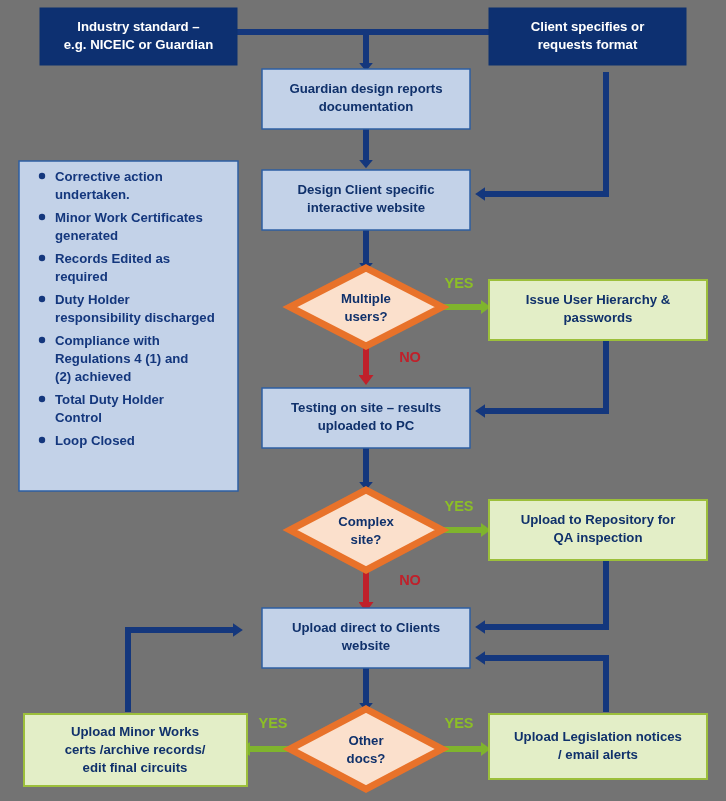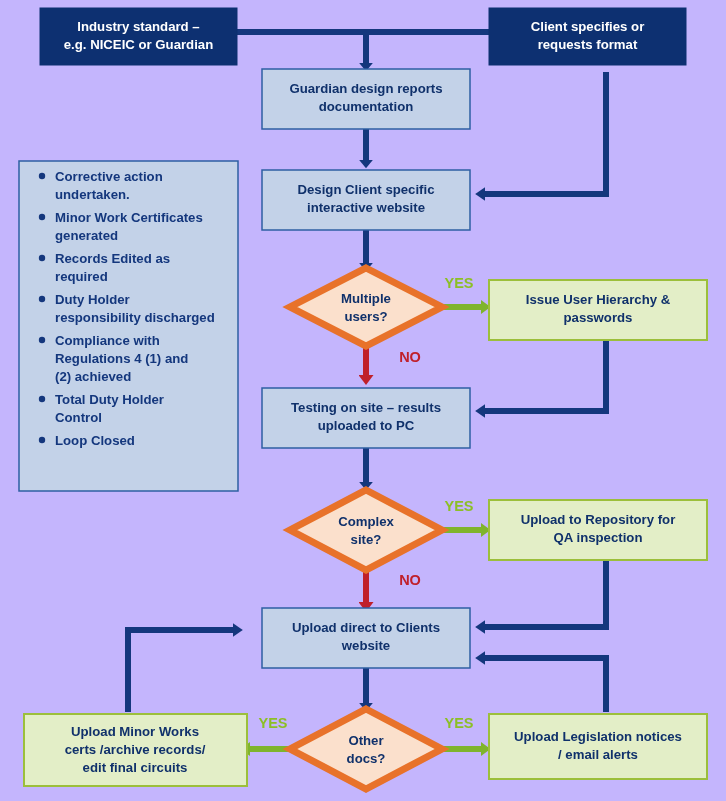--- a/index.html
+++ b/index.html
@@ -10,21 +10,21 @@
   body {
     width: 726px;
     height: 801px;
     font-family: "Liberation Sans", sans-serif;
     overflow: hidden;
   }
   #flowchart-root {
     position: relative;
     width: 726px;
     height: 801px;
-    background: #c4b5fd;
+    background: #737373;
   }
   svg#flow-svg {
     position: absolute;
     left: 0;
     top: 0;
     width: 726px;
     height: 801px;
     display: block;
   }
   .node-text {

